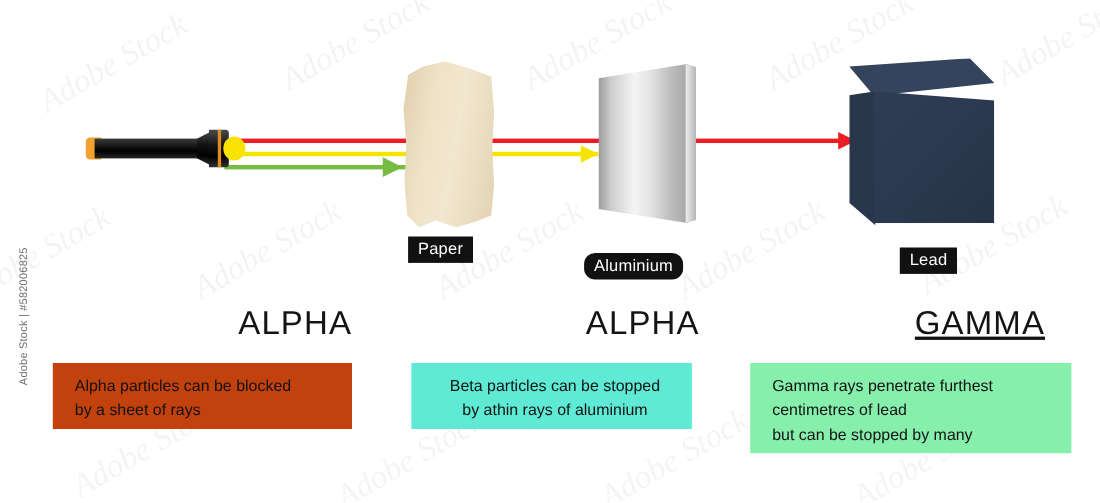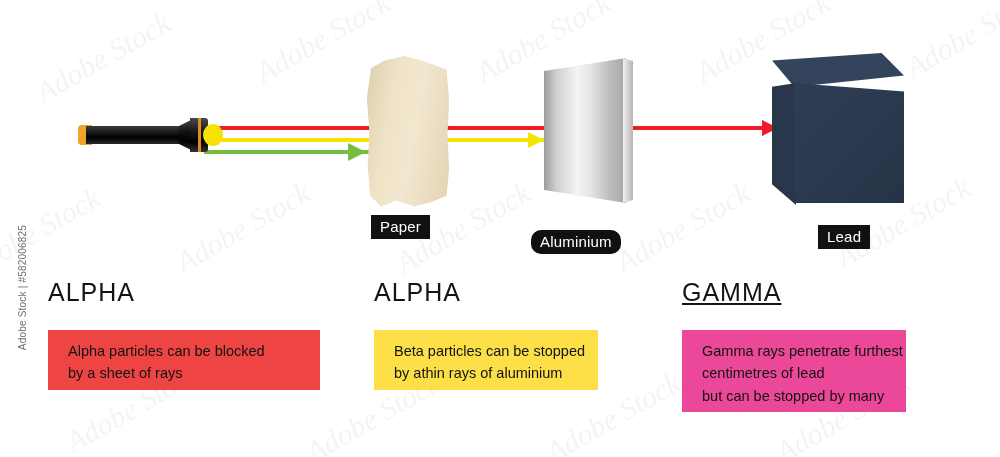--- a/index.html
+++ b/index.html
@@ -128,25 +128,25 @@
     color:#ffffff;
     font-size:15px;
     padding:3px 9px 4px 9px;
     white-space:nowrap;
     letter-spacing:.2px;
   }
 
   
   .title{
     position:absolute;
-    font-size:25px;
+    font-size:30px;
     letter-spacing:1px;
     color:#141414;
     white-space:nowrap;
-    text-align:left;
+    text-align:right;
   }
 
   
   .desc{
     position:absolute;
     padding:10px 14px 10px 20px;
     font-size:14.5px;
     line-height:1.55;
     color:#121212;
     box-sizing:border-box;
@@ -208,29 +208,29 @@
     <div class="lead-top"></div>
     <div class="lead-left"></div>
     <div class="lead-front"></div>
   </div>
   <div class="chip" style="left:818px;top:225px;">Lead</div>
 
   <div class="title" style="left:48px;top:278px;width:272px;">ALPHA</div>
   <div class="title" style="left:374px;top:278px;width:262px;">ALPHA</div>
   <div class="title" style="left:682px;top:278px;width:268px;text-decoration:underline;">GAMMA</div>
 
-  <div class="desc" style="left:48px;top:330px;width:272px;height:60px;background:#ef4444;">
+  <div class="desc" style="left:48px;top:330px;width:272px;height:60px;background:#c2410c;">
     <span>Alpha particles can be blocked</span>
     <span>by a sheet of rays</span>
   </div>
 
-  <div class="desc" style="left:374px;top:330px;width:224px;height:60px;background:#fde047;">
+  <div class="desc" style="left:374px;top:330px;width:255px;height:60px;background:#5eead4;text-align:center;">
     <span>Beta particles can be stopped</span>
     <span>by athin rays of aluminium</span>
   </div>
 
-  <div class="desc" style="left:682px;top:330px;width:224px;height:82px;background:#ec4899;">
+  <div class="desc" style="left:682px;top:330px;width:292px;height:82px;background:#86efac;">
     <span>Gamma rays penetrate furthest</span>
     <span>centimetres of lead</span>
     <span>but can be stopped by many</span>
   </div>
 
 </div>
 
 </body></html>

